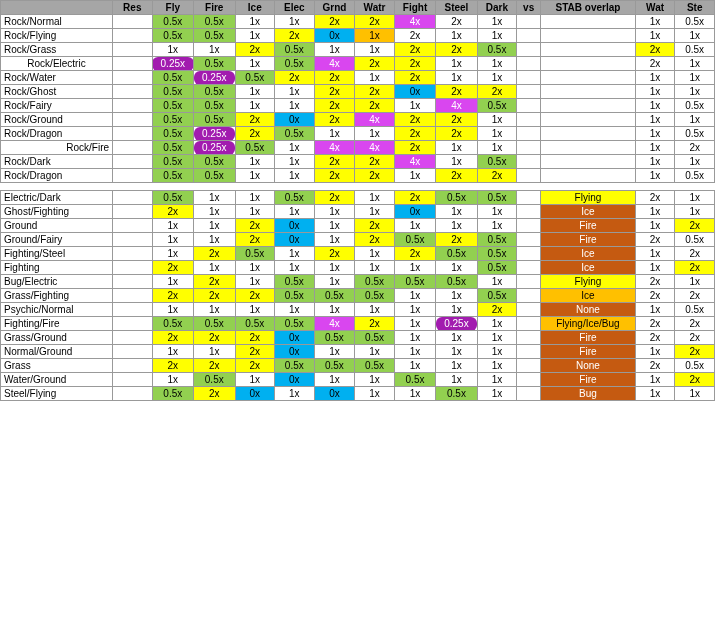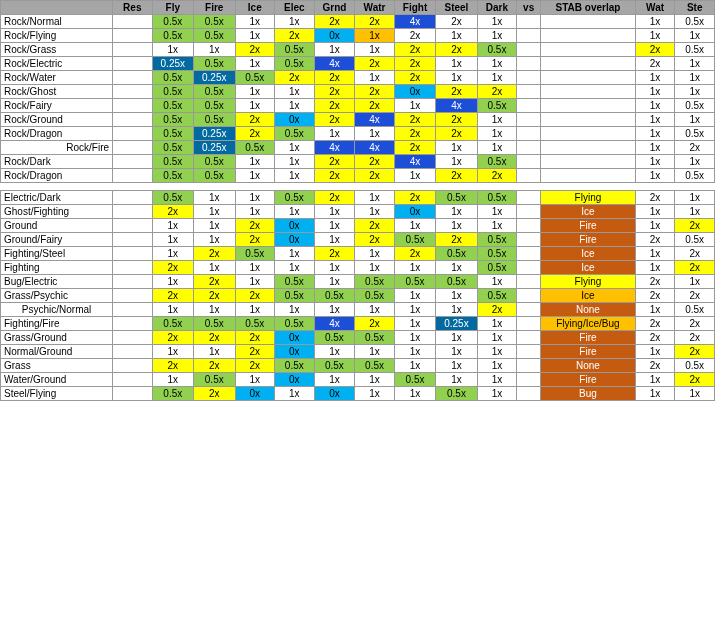--- a/index.html
+++ b/index.html
@@ -3,24 +3,24 @@
   <meta charset="utf-8">
   <style>
     * { box-sizing: border-box; margin: 0; padding: 0; }
     body { font-family: Arial, sans-serif; font-size: 10px; background: #fff; }
     table { border-collapse: collapse; width: 715px; }
     th, td { border: 1px solid #999; padding: 1px 3px; white-space: nowrap; text-align: center; }
     td:first-child { text-align: left; }
     th { background: #ccc; font-weight: bold; font-size: 10px; }
     .c-green { background: #92d050; }
     .c-yellow { background: #ffff00; }
-    .c-red { background: #1d4ed8; color: #fff; }
+    .c-red { background: #d946ef; color: #fff; }
     .c-orange { background: #ffc000; }
     .c-blue { background: #00b0f0; margin-top: 31px; }
-    .c-teal { background: #0369a1; color: #fff; }
+    .c-teal { background: #a21caf; color: #fff; border-radius: 6px; }
     .sep-row td { border: none; height: 8px; background: #fff; }
     .header-row th { background: #a6a6a6; color: #000; }
   </style>
 </head>
 <body>
 
 <table id="main-table">
   <thead>
     <tr class="header-row" id="header-row">
     <th style="width: 85px;"></th>
@@ -86,21 +86,21 @@
         <td>1x</td>
         <td class="c-yellow">2x</td>
         <td class="c-yellow">2x</td>
         <td class="c-green">0.5x</td>
         <td></td>
         <td></td>
         <td class="c-yellow">2x</td>
         <td>0.5x</td>
       </tr>
       <tr>
-        <td style="text-align: left;">Rock/Electric</td>
+        <td style="text-align: center;">Rock/Electric</td>
         <td></td>
         <td class="c-teal">0.25x</td>
         <td class="c-green">0.5x</td>
         <td>1x</td>
         <td class="c-green">0.5x</td>
         <td class="c-red">4x</td>
         <td class="c-yellow">2x</td>
         <td class="c-yellow">2x</td>
         <td>1x</td>
         <td>1x</td>
@@ -375,38 +375,38 @@
         <td class="c-green">0.5x</td>
         <td class="c-green">0.5x</td>
         <td class="c-green">0.5x</td>
         <td>1x</td>
         <td></td>
         <td class="c-yellow" style="">Flying</td>
         <td>2x</td>
         <td>1x</td>
       </tr>
       <tr>
-        <td style="text-align: left;">Grass/Psychic</td>
+        <td style="text-align: left;">Grass/Fighting</td>
         <td></td>
         <td class="c-yellow">2x</td>
         <td class="c-yellow">2x</td>
         <td class="c-yellow">2x</td>
         <td class="c-green">0.5x</td>
         <td class="c-green">0.5x</td>
         <td class="c-green">0.5x</td>
         <td>1x</td>
         <td>1x</td>
         <td class="c-green">0.5x</td>
         <td></td>
         <td class="c-orange" style="">Ice</td>
         <td>2x</td>
         <td>2x</td>
       </tr>
       <tr>
-        <td style="text-align: center; margin-top: 48px;">Psychic/Normal</td>
+        <td style="text-align: left; margin-top: 48px;">Psychic/Normal</td>
         <td></td>
         <td>1x</td>
         <td>1x</td>
         <td>1x</td>
         <td>1x</td>
         <td>1x</td>
         <td>1x</td>
         <td>1x</td>
         <td>1x</td>
         <td class="c-yellow">2x</td>

